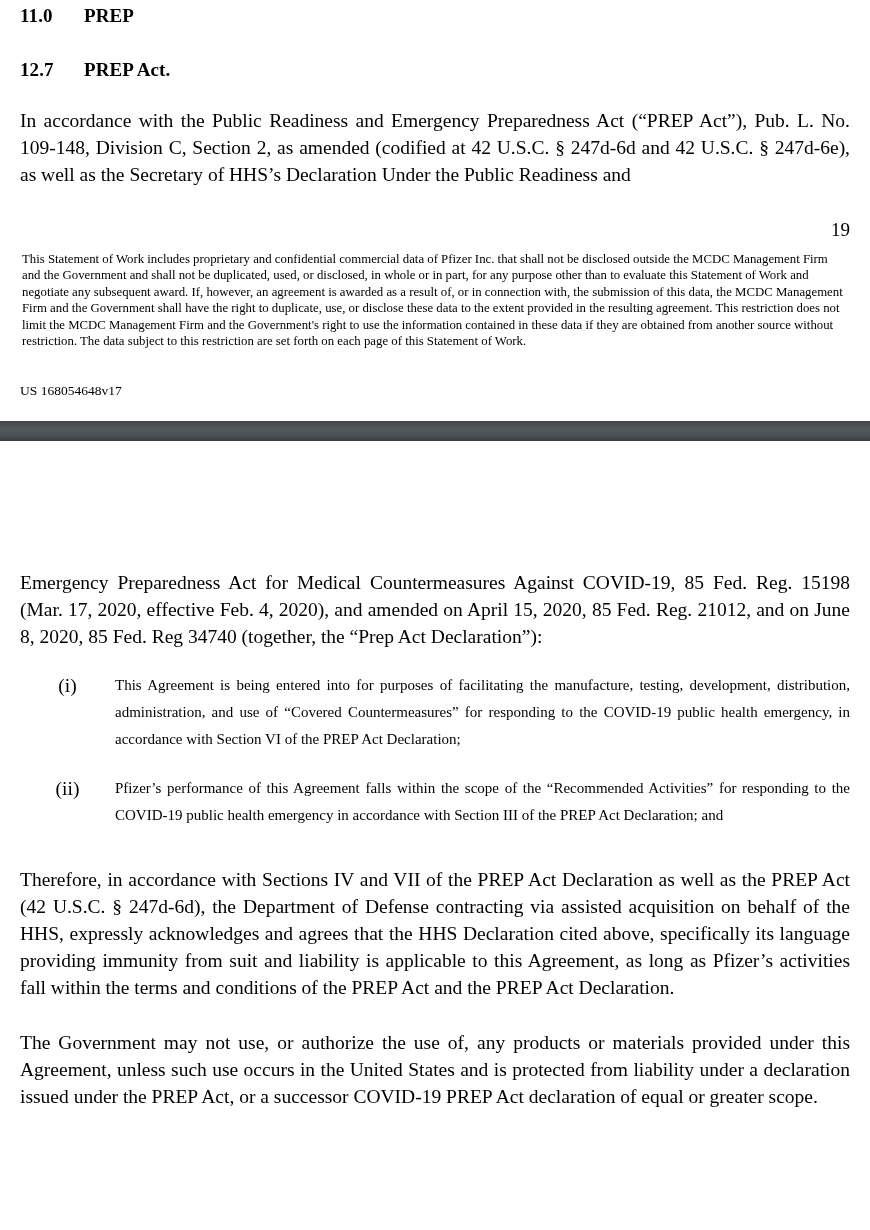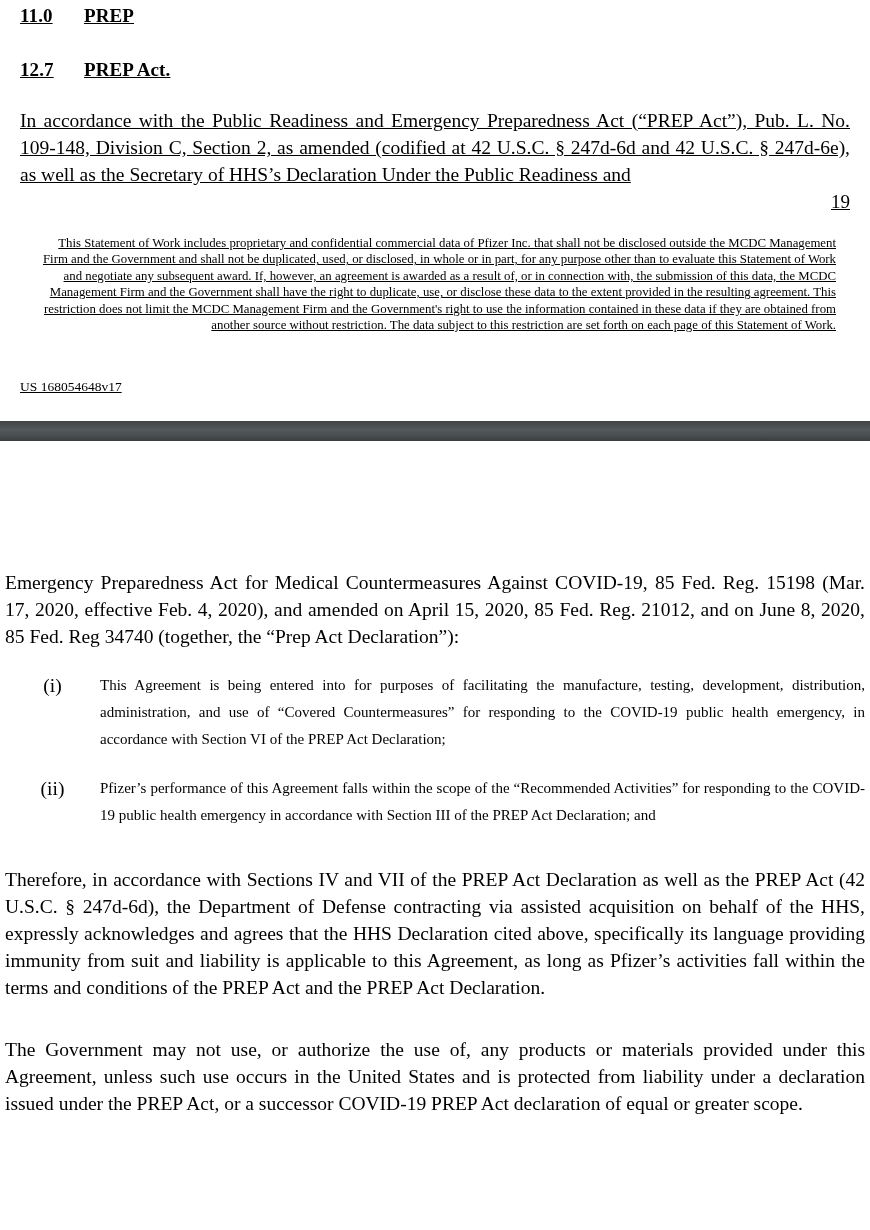--- a/index.html
+++ b/index.html
@@ -19,21 +19,20 @@
   .page {
     position: relative;
     background: #ffffff;
     box-sizing: border-box;
   }
 
   
   #page-one {
     padding: 0 20px;
     height: 421px;
-    text-decoration: underline;
   }
 
   .heading-row {
     display: flex;
     align-items: baseline;
     font-weight: bold;
     font-size: 19px;
     letter-spacing: 0.1px;
   }
   #heading-major { padding-top: 5px; }
@@ -54,28 +53,29 @@
   }
   #intro-paragraph {
     padding-top: 26px;
   }
 
   .page-number {
     font-size: 19px;
     text-align: right;
     line-height: 24px;
     padding-top: 2px;
+    margin-top: 28px;
   }
 
   .footer-note {
-    margin: 12px;
+    margin: 0;
     padding: 9px 2px 0 2px;
     font-size: 12.8px;
     line-height: 16.4px;
-    text-align: right;
+    text-align: left;
   }
 
   .doc-id {
     font-size: 13.5px;
     line-height: 18px;
     padding-top: 33px;
   }
 
   
   #page-separator {
@@ -84,21 +84,21 @@
     height: 20px;
     background: linear-gradient(to bottom,
         #3f4447 0%,
         #54595c 42%,
         #4a4f52 72%,
         #393d40 100%);
   }
 
   
   #page-two {
-    padding: 0 5px;
+    padding: 0 20px;
     height: 789px;
   }
   .top-gap { height: 128px; }
 
   #continued-paragraph { }
 
   .numbered-list {
     margin: 0;
     padding: 0;
     list-style: none;
@@ -119,21 +119,21 @@
   .list-body {
     flex: 1 1 auto;
     font-size: 15px;
     line-height: 27px;
     text-align: justify;
     text-justify: inter-word;
   }
   .list-body.no-justify { text-align: left; }
 
   #therefore-paragraph { margin-top: 37px; }
-  #government-paragraph { margin-top: 35px; }
+  #government-paragraph { margin-top: 28px; }
 </style>
 </head>
 <body>
 
 <section class="page" id="page-one">
 
   <div class="heading-row" id="heading-major">
     <span class="heading-num">11.0</span>
     <span class="heading-text">PREP</span>
   </div>

